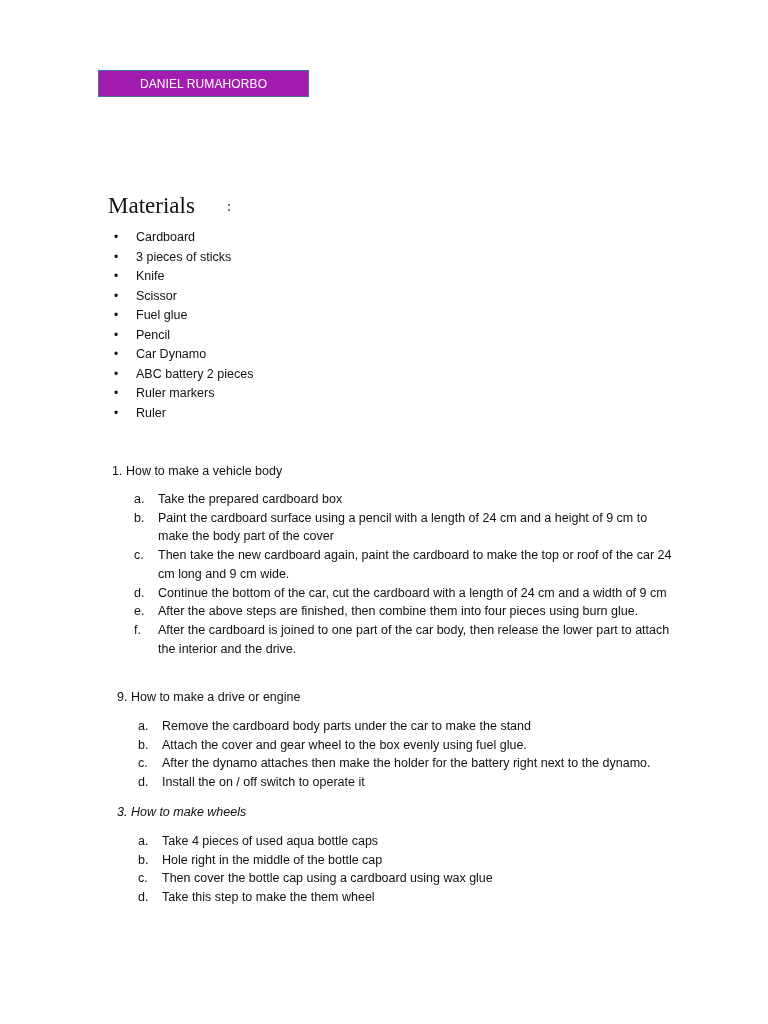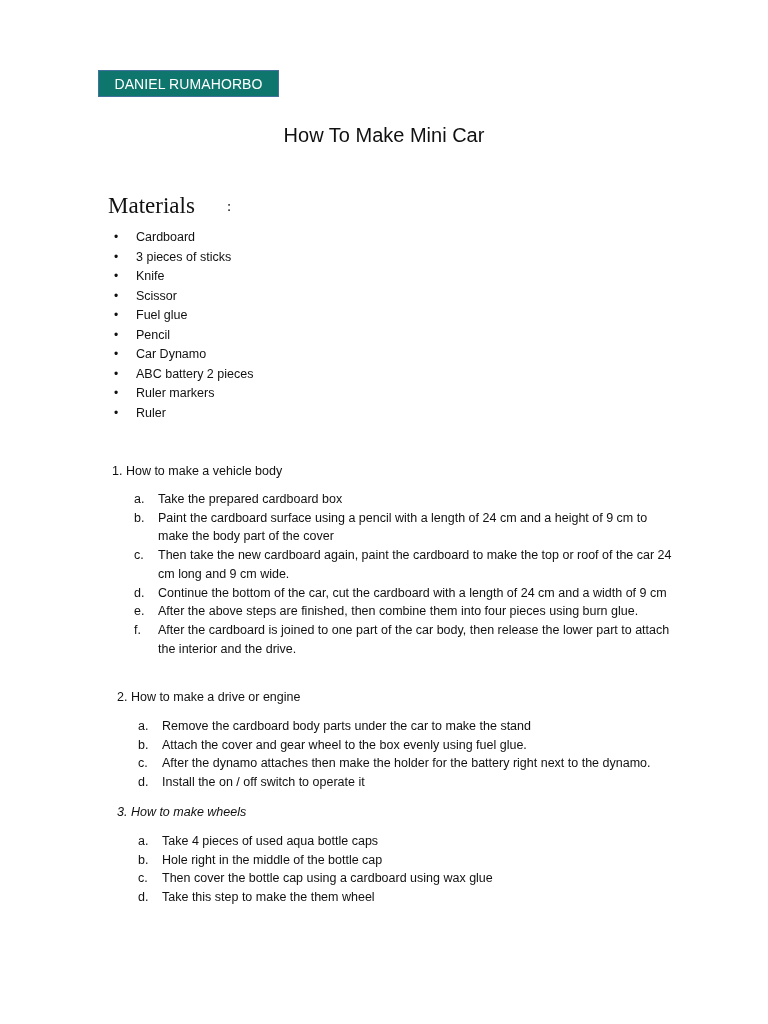--- a/index.html
+++ b/index.html
@@ -1,41 +1,40 @@
 <!DOCTYPE html>
 <html><head>
 <meta charset="utf-8">
 <style>
   html, body { margin:0; padding:0; }
   body { width:768px; height:1024px; background:#ffffff; position:relative; overflow:hidden;
          font-family:"Liberation Sans", sans-serif; color:#111; }
   .page { position:absolute; left:0; top:0; width:768px; height:1024px; }
-  .author-banner { position:absolute; left:98px; top:70px; width:181px; height:27px;
-    background:#0f766e; border:1px solid #41719c; box-sizing:border-box;
-    color:#fff; font-size:14px; text-align:center; line-height:26px; letter-spacing:0.1px; }
+  .author-banner { position:absolute; left:98px; top:70px; width:211px; height:27px;
+    background:#a21caf; border:1px solid #41719c; box-sizing:border-box;
+    color:#fff; font-size:12px; text-align:center; line-height:26px; letter-spacing:0.1px; }
   .doc-title { position:absolute; left:0; width:768px; top:124px; text-align:center;
     font-size:20px; color:#111; }
   .materials-heading { position:absolute; left:108px; top:193px; font-family:"Liberation Serif", serif;
     font-size:23px; color:#111; }
   .materials-colon { position:absolute; left:227px; top:198px; font-family:"Liberation Serif", serif; font-size:15px; }
   .materials-list { position:absolute; left:108px; top:228px; margin:0; padding:0; list-style:none; }
   .materials-list li { height:19.5px; font-size:12.5px; position:relative; padding-left:28px; line-height:19px; }
   .materials-list li .bullet { position:absolute; left:6px; top:0; font-size:12px; }
   .section-title { position:absolute; font-size:12.5px; line-height:18px; white-space:nowrap; }
   .steps { position:absolute; margin:0; padding:0; list-style:none; }
   .steps li { position:relative; font-size:12.5px; line-height:18.7px; }
   .steps li .marker { position:absolute; left:0; top:0; }
   .steps li .text { display:block; }
 </style>
 </head>
 <body>
 
 <div class="page">
   <div class="author-banner">DANIEL RUMAHORBO</div>
-  <div class="doc-title">How To Make Mini Car</div>
 
   <div class="materials-heading">Materials</div>
   <div class="materials-colon">:</div>
 
   <ul class="materials-list">
     <li><span class="bullet">•</span><span>Cardboard</span></li>
     <li><span class="bullet">•</span><span>3 pieces of sticks</span></li>
     <li><span class="bullet">•</span><span>Knife</span></li>
     <li><span class="bullet">•</span><span>Scissor</span></li>
     <li><span class="bullet">•</span><span>Fuel glue</span></li>
@@ -67,21 +66,21 @@
     <li style="padding-left:24px;">
         <span class="marker">e.</span>
         <span class="text">After the above steps are finished, then combine them into four pieces using burn glue.</span>
       </li>
     <li style="padding-left:24px;">
         <span class="marker">f.</span>
         <span class="text">After the cardboard is joined to one part of the car body, then release the lower part to attach the interior and the drive.</span>
       </li>
   </ul>
 
-  <div class="section-title" style="left:117px; top:688px;">2. How to make a drive or engine</div>
+  <div class="section-title" style="left:117px; top:688px;">9. How to make a drive or engine</div>
   <ul class="steps" style="left:138px; top:717px; width:560px;">
     <li style="padding-left:24px;">
         <span class="marker">a.</span>
         <span class="text">Remove the cardboard body parts under the car to make the stand</span>
       </li>
     <li style="padding-left:24px;">
         <span class="marker">b.</span>
         <span class="text">Attach the cover and gear wheel to the box evenly using fuel glue.</span>
       </li>
     <li style="padding-left:24px;">

